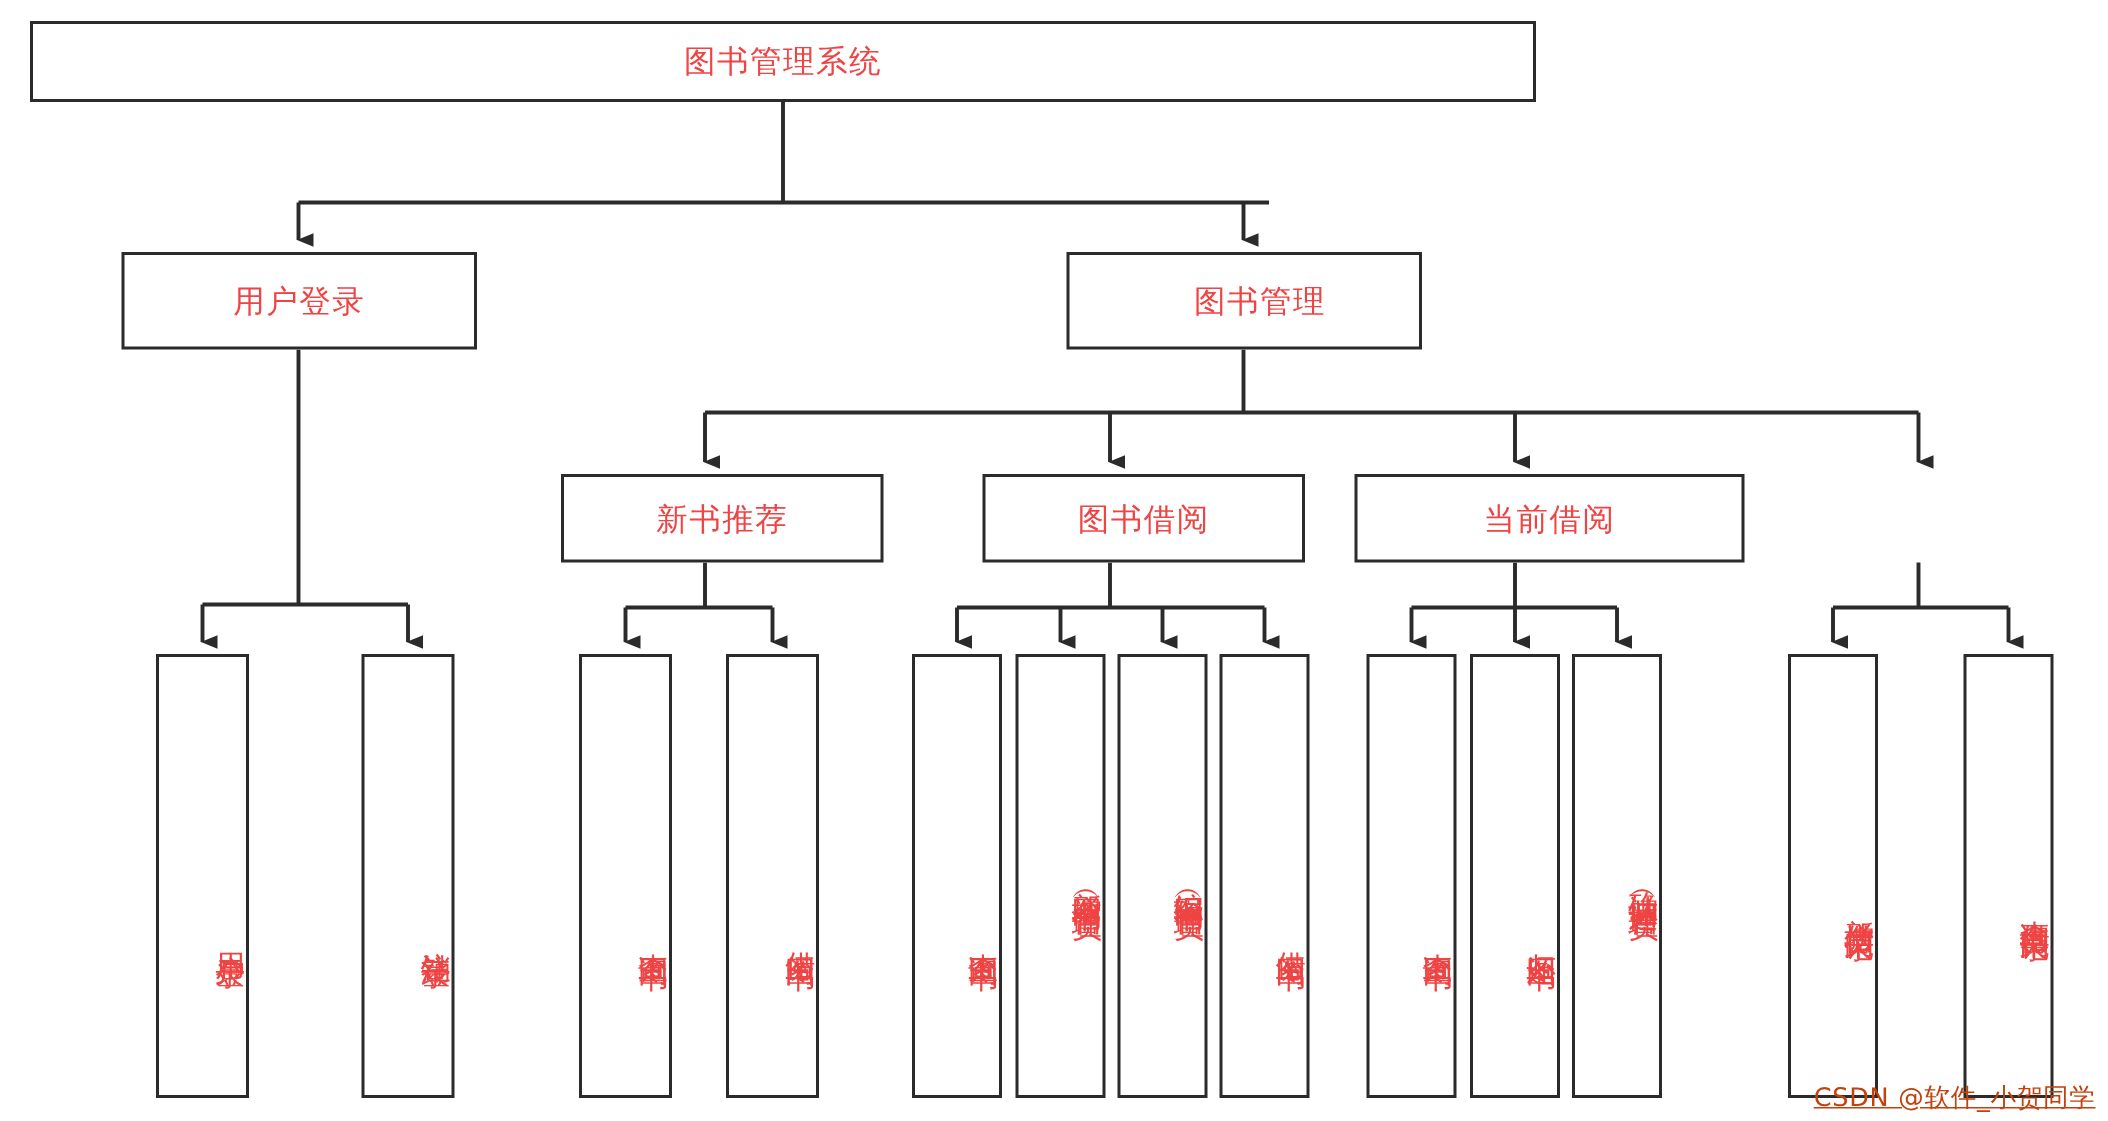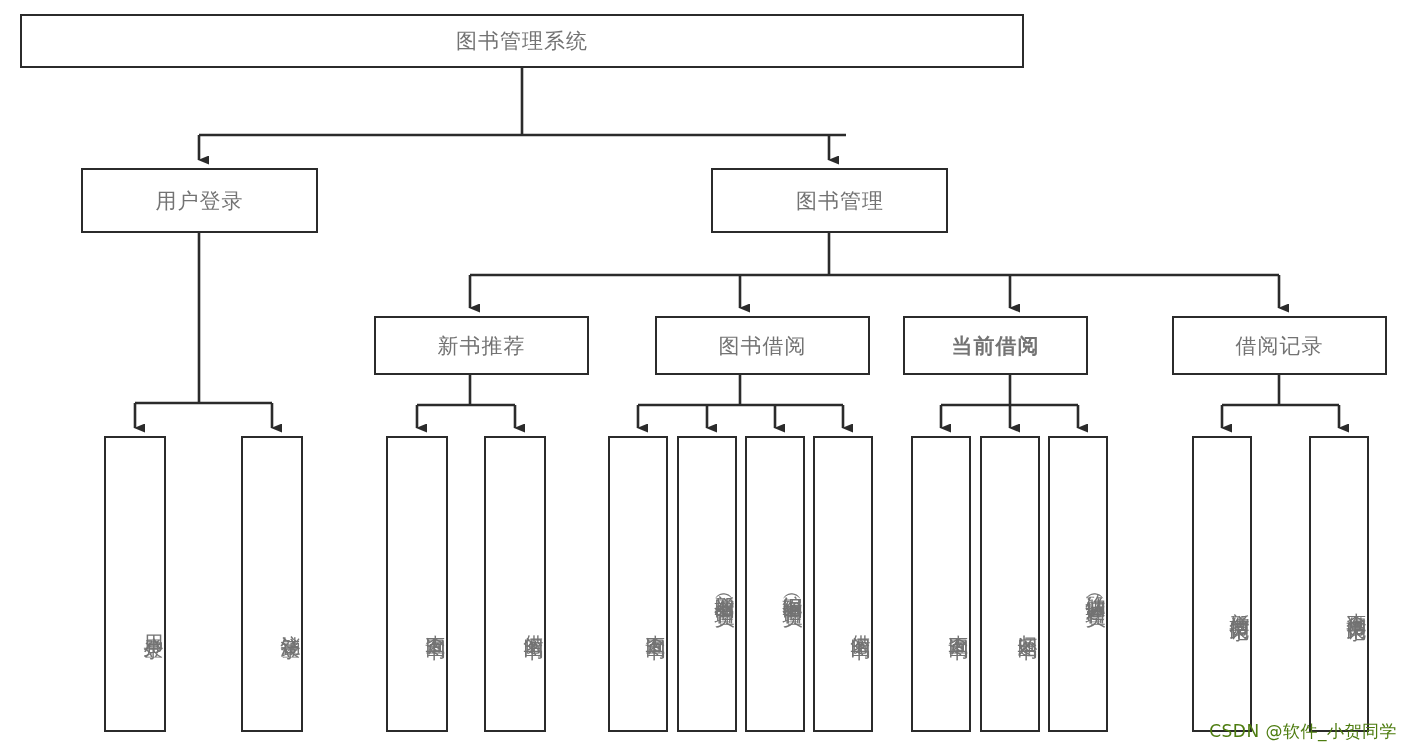--- a/index.html
+++ b/index.html
@@ -27,21 +27,21 @@
     height: 747px;
   }
   .node {
     position: absolute;
     box-sizing: border-box;
     border: 2px solid #2b2b2b;
     background: #ffffff;
     display: flex;
     align-items: center;
     justify-content: center;
-    color: #737373;
+    color: #ef4444;
   }
   .node.horiz {
     font-size: 21px;
     letter-spacing: 1px;
   }
   .node.vert {
     writing-mode: vertical-rl;
     text-orientation: upright;
     font-size: 20px;
     letter-spacing: 2px;
@@ -53,24 +53,25 @@
   .node.vert .vlabel {
     writing-mode: vertical-rl;
     text-orientation: upright;
     display: block;
   }
   .watermark {
     position: absolute;
     right: 8px;
     bottom: 4px;
     font-size: 17px;
-    color: #4d7c0f;
+    color: #c2410c;
     letter-spacing: 0.5px;
     white-space: nowrap;
     pointer-events: none;
+    text-decoration: underline;
   }
 </style>
 </head>
 <body>
 
 <div id="diagram-root">
 
   <svg class="edges" viewBox="0 0 1405 747">
     <defs>
       <marker id="arrow" markerWidth="9" markerHeight="11" refX="4.5" refY="10" orient="auto" markerUnits="userSpaceOnUse">
@@ -131,25 +132,22 @@
   <div class="node horiz" style="left:711px; top:168px; width:237px; height:65px;padding-left:21px;">
     <span>图书管理</span>
   </div>
 
   <div class="node horiz" style="left:362px; top:316px; width:215px; height:59px;margin-left:12px;">
     <span>新书推荐</span>
   </div>
   <div class="node horiz" style="left:633px; top:316px; width:215px; height:59px;margin-left:22px;">
     <span>图书借阅</span>
   </div>
-  <div class="node horiz" style="left:903px; top:316px; width:185px; height:59px;font-weight:bold;">
+  <div class="node horiz" style="left:903px; top:316px; width:260px; height:59px;">
     <span>当前借阅</span>
-  </div>
-  <div class="node horiz" style="left:1172px; top:316px; width:215px; height:59px;">
-    <span>借阅记录</span>
   </div>
 
   <div class="node vert" style="left:104px; top:436px; width:62px; height:296px; padding-top:78px;">
     <span class="vlabel">用户登录</span>
   </div>
   <div class="node vert" style="left:241px; top:436px; width:62px; height:296px; padding-top:78px;">
     <span class="vlabel">注销登录</span>
   </div>
 
   <div class="node vert" style="left:386px; top:436px; width:62px; height:296px; padding-top:78px;">

